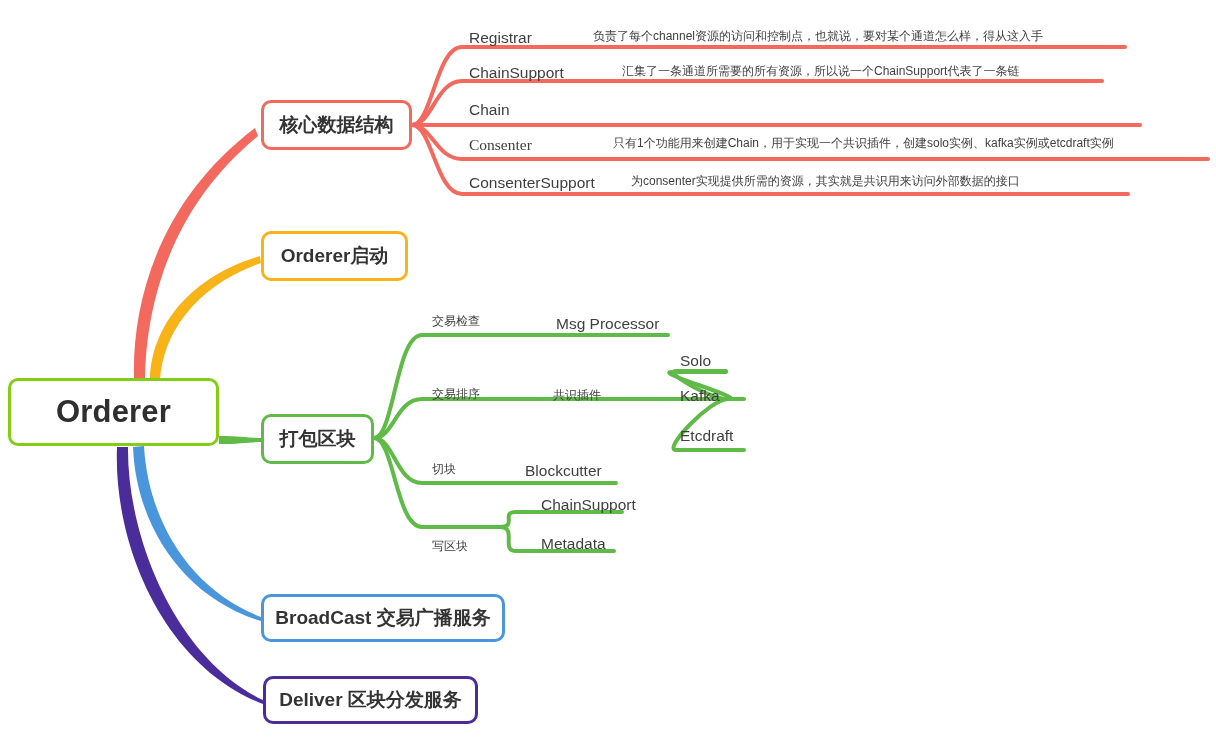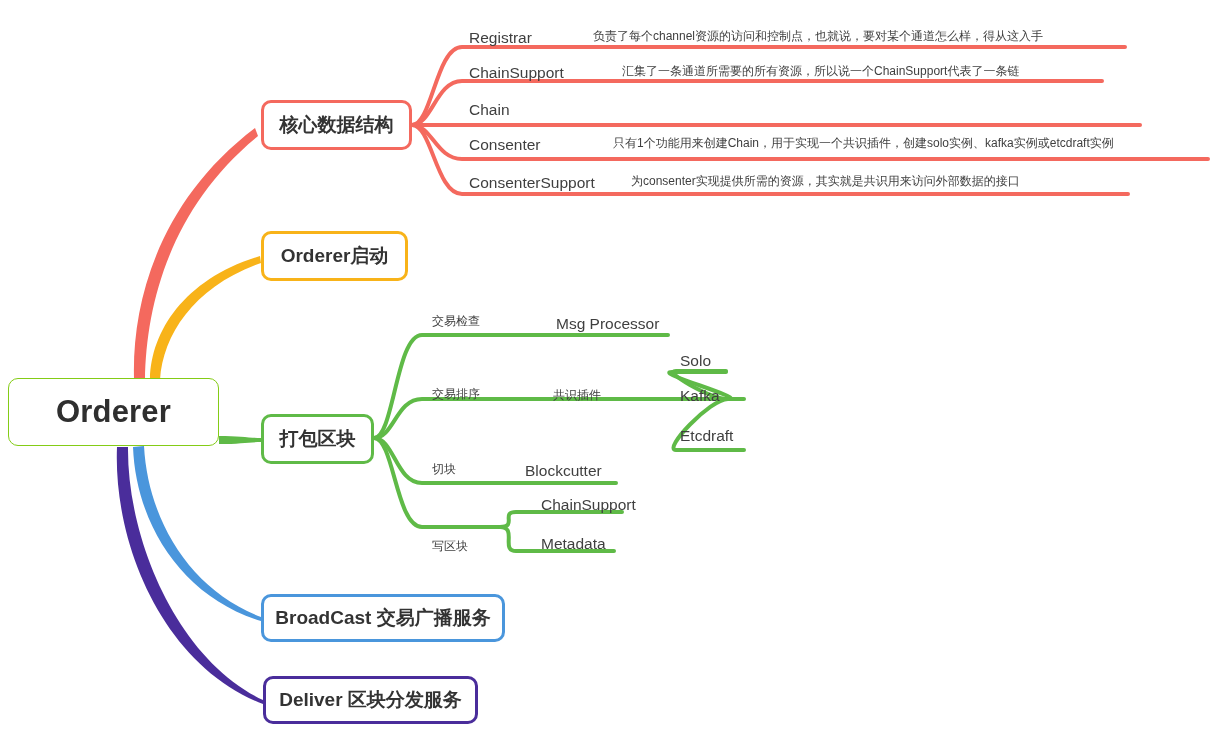--- a/index.html
+++ b/index.html
@@ -33,21 +33,21 @@
   .node-box {
     position: absolute;
     box-sizing: border-box;
     background: #ffffff;
     display: flex;
     align-items: center;
     justify-content: center;
     white-space: nowrap;
   }
   .node-root {
-    border: 1px solid #84cc16;
+    border: 3px solid #84cc16;
     border-radius: 10px;
     font-size: 31px;
     font-weight: bold;
     color: #2f2f2f;
     letter-spacing: 0.2px;
   }
   .node-l1 {
     border-width: 3px;
     border-style: solid;
     border-radius: 10px;
@@ -145,21 +145,21 @@
   </div>
 
   <div class="node-plain" style="left:469px; top:30px;">Registrar</div>
   <div class="node-plain cn" style="left:593px; top:30px;">负责了每个channel资源的访问和控制点，也就说，要对某个通道怎么样，得从这入手</div>
 
   <div class="node-plain" style="left:469px; top:65px;">ChainSupport</div>
   <div class="node-plain cn" style="left:622px; top:65px;">汇集了一条通道所需要的所有资源，所以说一个ChainSupport代表了一条链</div>
 
   <div class="node-plain" style="left:469px; top:102px;">Chain</div>
 
-  <div class="node-plain" style="left:469px; top:137px;">Consenter</div>
+  <div class="node-plain" style="left:469px; top:137px;font-family:Liberation Serif, serif;">Consenter</div>
   <div class="node-plain cn" style="left:613px; top:137px;">只有1个功能用来创建Chain，用于实现一个共识插件，创建solo实例、kafka实例或etcdraft实例</div>
 
   <div class="node-plain" style="left:469px; top:175px;">ConsenterSupport</div>
   <div class="node-plain cn" style="left:631px; top:175px;">为consenter实现提供所需的资源，其实就是共识用来访问外部数据的接口</div>
 
   <div class="node-plain cn" style="left:432px; top:315px;">交易检查</div>
   <div class="node-plain" style="left:556px; top:316px;">Msg Processor</div>
 
   <div class="node-plain cn" style="left:432px; top:388px;">交易排序</div>
   <div class="node-plain cn" style="left:553px; top:389px;">共识插件</div>

